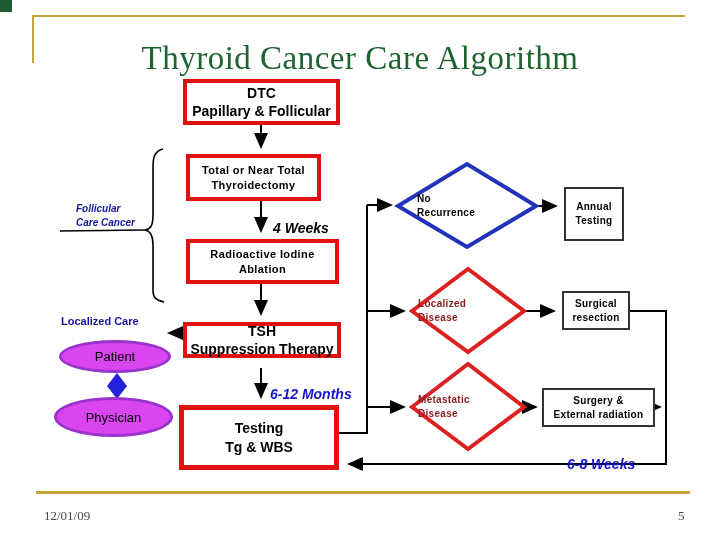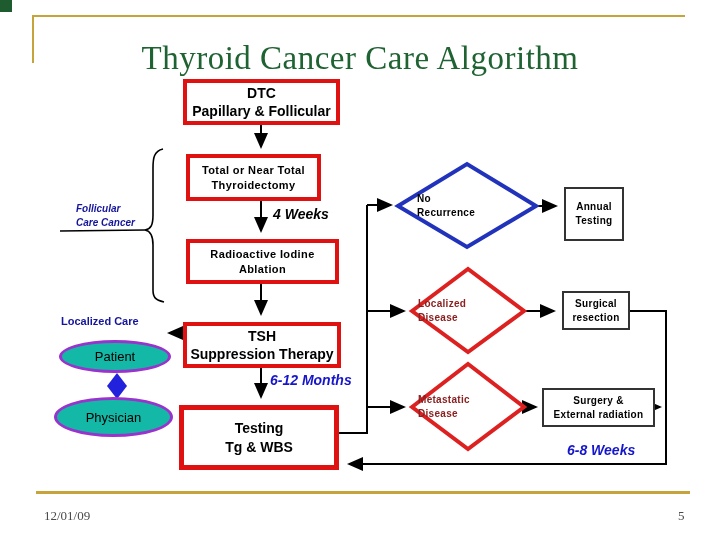--- a/index.html
+++ b/index.html
@@ -26,29 +26,29 @@
     text-align:right;font-weight:bold;color:#000;line-height:1.3;
   }
   .box-lg{font-size:14px;}
   .box-sm{font-size:11px;letter-spacing:0.4px;}
   .bbox{
     position:absolute;box-sizing:border-box;background:#fff;border:2px solid #333;
     display:flex;flex-direction:column;align-items:center;justify-content:center;
     text-align:center;font-weight:bold;color:#000;font-size:10px;line-height:1.4;letter-spacing:0.3px;
   }
   .oval{
-    position:absolute;box-sizing:border-box;background:#14b8a6;border:3px solid #9933CC;border-radius:50%;
+    position:absolute;box-sizing:border-box;background:#d946ef;border:3px solid #9933CC;border-radius:50%;
     display:flex;align-items:center;justify-content:center;color:#000;font-size:13px;
   }
   .dlabel{
     position:absolute;width:100px;text-align:left;font-weight:bold;
     font-size:10px;line-height:1.4;letter-spacing:0.3px;
   }
   .dlabel span{display:block;}
-  .lbl-italic{position:absolute;font-style:italic;font-weight:bold;font-size:14px;color:#000;}
+  .lbl-italic{position:absolute;font-style:italic;font-weight:bold;font-size:14px;color:#000;margin-top:14px;}
   .lbl-blue{color:#1515CC;}
   .centralized{
     position:absolute;left:76px;top:202px;font-size:10px;font-weight:bold;font-style:italic;
     line-height:1.4;color:#15159B;
   }
   .centralized span{display:block;}
   .localized-care{position:absolute;left:61px;top:315px;font-size:11px;font-weight:bold;color:#15159B;}
   .box span{display:block;}
   .bbox span{display:block;}
 </style>
@@ -105,21 +105,21 @@
     <span>Papillary &amp; Follicular</span>
   </div>
   <div class="box box-sm" style="left:186px;top:154px;width:135px;height:47px;">
     <span>Total or Near Total</span>
     <span>Thyroidectomy</span>
   </div>
   <div class="box box-sm" style="left:186px;top:239px;width:153px;height:45px;">
     <span>Radioactive Iodine</span>
     <span>Ablation</span>
   </div>
-  <div class="box box-lg" style="left:183px;top:322px;width:158px;height:46px;">
+  <div class="box box-lg" style="left:183px;top:322px;width:158px;height:36px;">
     <span>TSH</span>
     <span>Suppression Therapy</span>
   </div>
   <div class="box box-lg" style="left:179px;top:405px;width:160px;height:65px;border-width:5px;">
     <span>Testing</span>
     <span>Tg &amp; WBS</span>
   </div>
 
   <div class="bbox" style="left:564px;top:187px;width:60px;height:54px;">
     <span>Annual</span>

